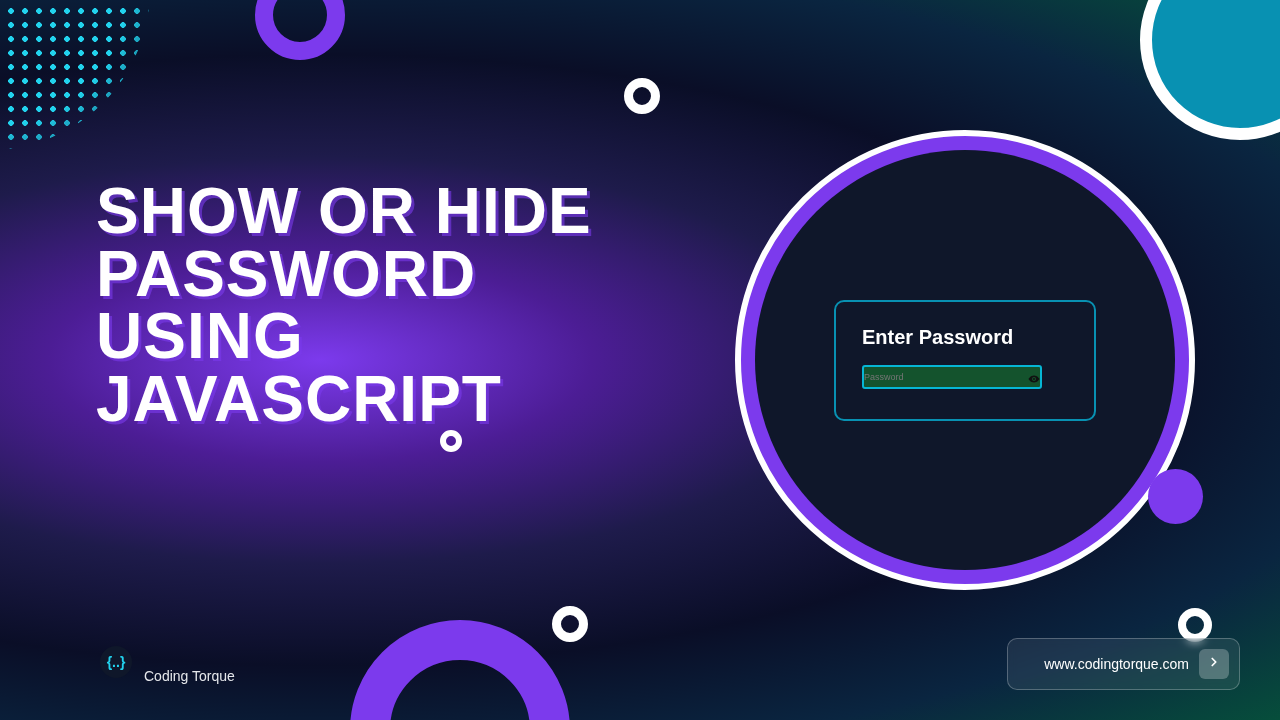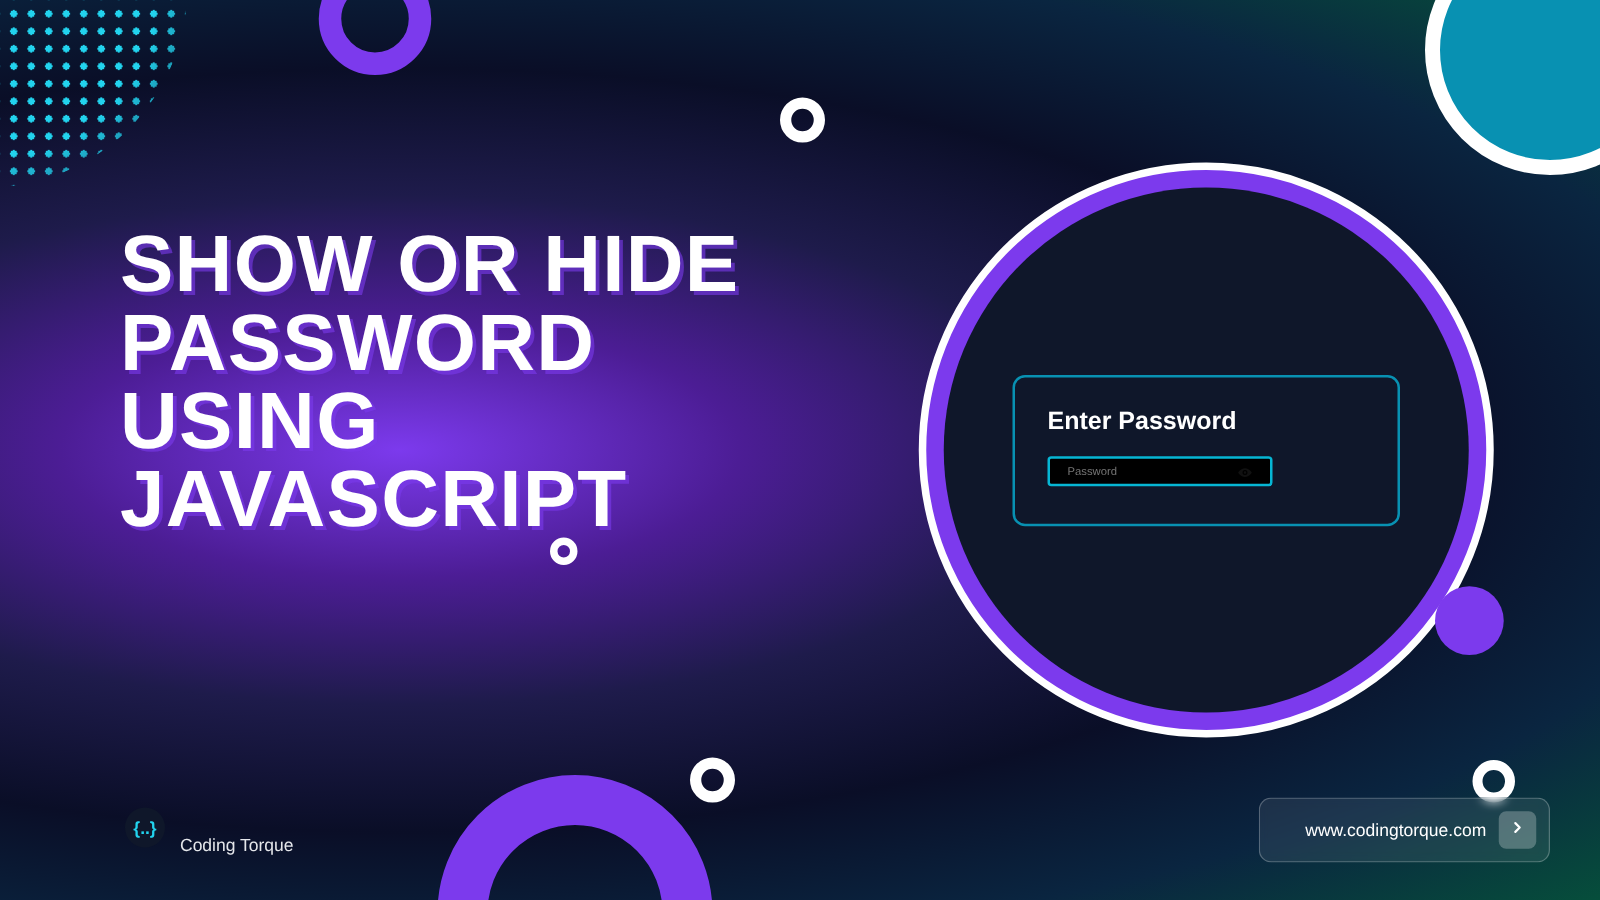--- a/index.html
+++ b/index.html
@@ -85,40 +85,40 @@
     background: #0f172a;
     display: flex;
     align-items: center;
     justify-content: center;
     position: relative;
     z-index: 2;
   }
 
   
   .pw-card {
-    width: 310px;
+    width: 262px;
     border: 2px solid #0891b2;
     border-radius: 10px;
     padding: 24px 26px 30px;
   }
   .pw-card .pw-title {
     color: #fff;
     font-size: 20px;
     font-weight: 700;
     margin-bottom: 16px;
   }
   .pw-input-wrap {
-    background: #000000;
+    background: #14532d;
     border: 2px solid #06b6d4;
     border-radius: 3px;
     height: 24px;
     width: 180px;
     display: flex;
     align-items: center;
-    padding: 0 14px;
+    padding: 0 0;
     gap: 6px;
   }
   .pw-input-wrap input {
     flex: 1;
     border: none;
     outline: none;
     font-size: 9px;
     color: #9ca3af;
     background: transparent;
   }

